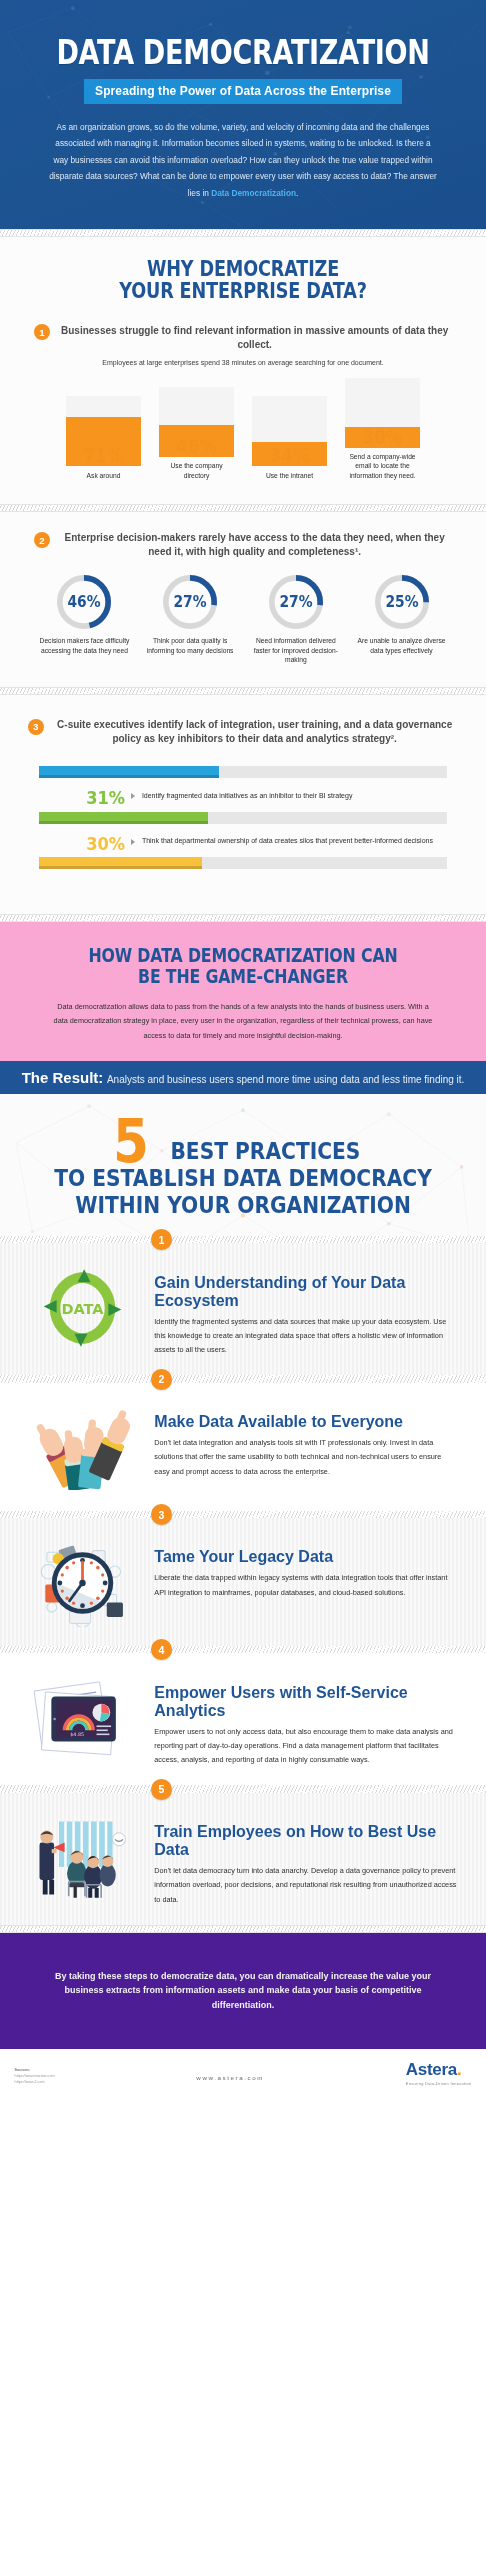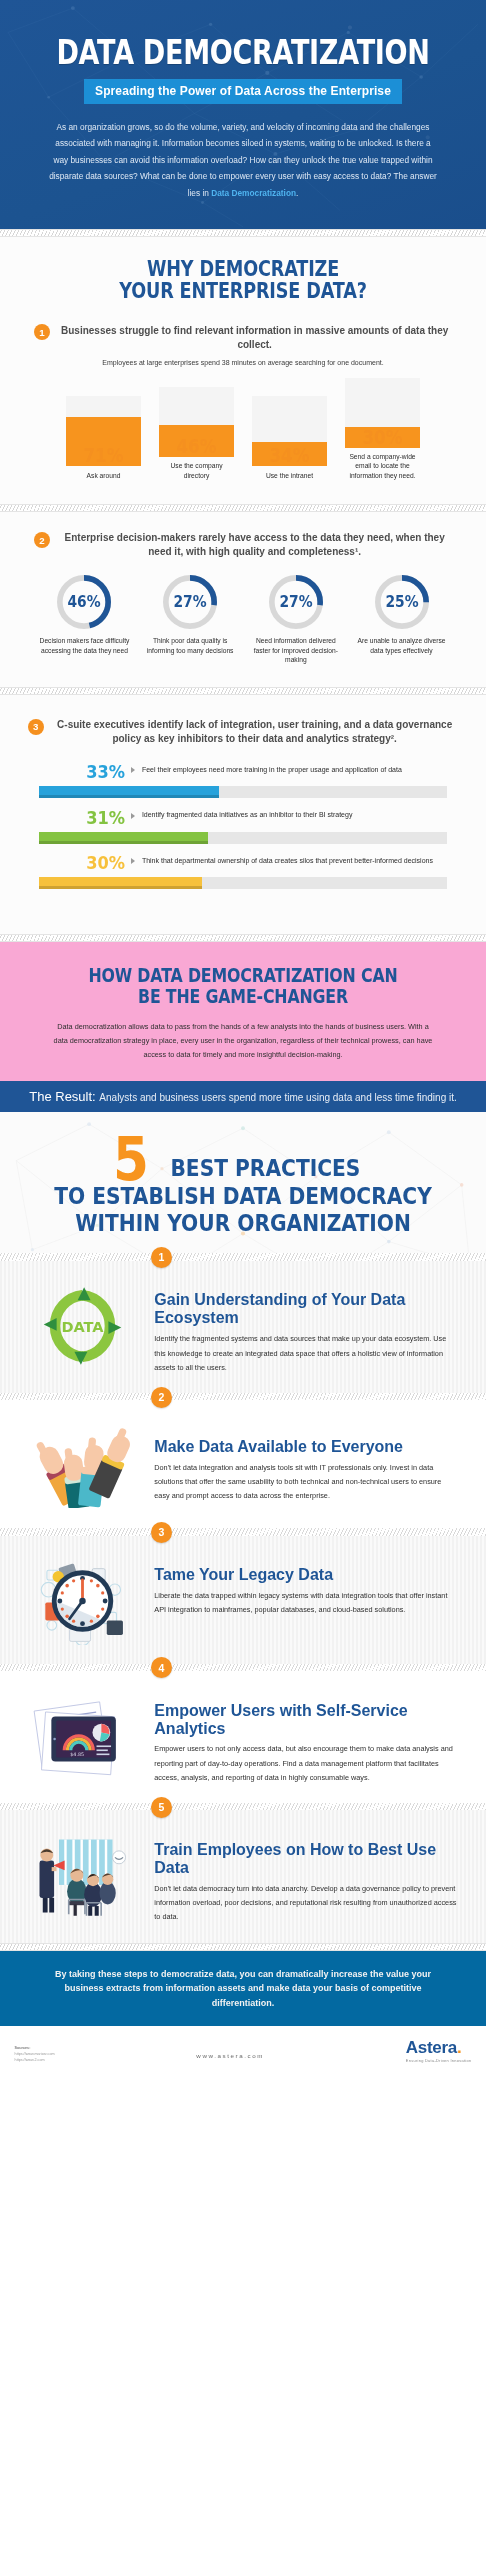--- a/index.html
+++ b/index.html
@@ -135,21 +135,21 @@
 
   
   .gc { background:#f9a8d4; padding:24px 0 0; }
   .gc-title {
     text-align:center; color:#1f5596;
     font-family:"DejaVu Sans", sans-serif; font-weight:700;
     font-size:18.6px; line-height:1.1; transform:scaleX(.85); letter-spacing:-0.2px;
   }
   .gc-para { width:381px; margin:13px auto 0; text-align:center; font-size:7.3px; color:#2f2f2f; line-height:1.95; }
   .result-bar { background:#1f5596; margin-top:18px; padding:8px 0; text-align:center; }
-  .result-bar .rb-lead { color:#fff; font-weight:400; font-size:13px; }
+  .result-bar .rb-lead { color:#fff; font-weight:700; font-size:15px; }
   .result-bar .rb-rest { color:#e8eef6; font-size:10px; }
 
   
   .bp-hero { background:#fbfbfb; padding:24px 0 18px; position:relative; overflow:hidden; }
   .bp-net { position:absolute; inset:0; opacity:.55; }
   .bp-headwrap { position:relative; text-align:center; }
   .bp-line1 { display:flex; align-items:flex-end; justify-content:center; gap:3.2px; }
   .bp-five {
     font-family:"DejaVu Sans", sans-serif; font-weight:700; font-size:60px; color:#f7941e;
     line-height:.78; transform:scaleX(.86);
@@ -159,37 +159,37 @@
     line-height:1; transform:scaleX(.86); padding-bottom:1.6px;
   }
   .bp-line2, .bp-line3 {
     font-family:"DejaVu Sans", sans-serif; font-weight:700; font-size:23.5px; color:#1f5596;
     line-height:1.06; transform:scaleX(.86); margin-top:1.6px;
   }
 
   
   .bp-item { position:relative; padding:21px 29px 18px 21px; display:flex; gap:11.3px; align-items:flex-start; }
   .bp-item.alt { background-image: repeating-linear-gradient(90deg,#f2f2f2 0 1.6px,#fafafa 1.6px 4px); }
-  .bp-item.plain { background:#ffffff;align-items:center; }
+  .bp-item.plain { background:#ffffff; }
   .bp-sep { position:relative; height:7.3px; }
   .bp-sep .line { position:absolute; inset:0;
     background-image: repeating-linear-gradient(115deg,#ffffff 0 0.8px,#d9d9d9 0.8px 1.6px,#ffffff 1.6px 3.2px); }
   .bp-badge {
     position:absolute; left:151px; top:-6.5px; width:21px; height:21px; border-radius:50%;
     background:#f5901f; color:#fff; font-weight:700; font-size:10.5px;
     display:flex; align-items:center; justify-content:center; z-index:3;
     box-shadow:0 0.8px 1.6px rgba(0,0,0,.18);
   }
   .bp-icon { flex:0 0 auto; width:122px; height:89px; display:flex; align-items:center; justify-content:center; }
   .bp-body { padding-top:9.7px; }
   .bp-title { color:#1f5596; font-size:16px; font-weight:700; margin-bottom:4.9px; }
   .bp-text { font-size:7.3px; line-height:1.95; color:#2f2f2f; }
 
   
-  .conclusion { background:#0369a1; padding:16px 44px; }
+  .conclusion { background:#4c1d95; padding:36px 44px; }
   .conclusion p { color:#f2f2f2; font-size:9px; line-height:1.62; text-align:center; font-weight:600; }
 
   
   .footer { background:#ffffff; padding:11.3px 14.6px 13px; display:flex; align-items:flex-end; justify-content:space-between; }
   .sources { font-size:3.7px; color:#9a9a9a; line-height:1.7; }
   .sources .st { font-weight:700; color:#7a7a7a; }
   .footer-url { font-size:6.2px; color:#6b6b6b; letter-spacing:1.6px; padding-bottom:4.9px; }
   .brand { text-align:left; }
   .brand-name { font-size:17px; color:#1f5596; font-weight:700; letter-spacing:-0.3px; }
   .brand-name .dot { color:#f7941e; }
@@ -331,25 +331,20 @@
   <div class="hatch"></div>
 
   <section class="sec-wrap" style="padding-top:18px">
     <div class="numline" style="margin-top:4.9px;padding:0 27.6px">
       <div class="num">3</div>
       <div class="numtext">C-suite executives identify lack of integration, user training, and a data governance policy as key inhibitors to their data and analytics strategy².</div>
     </div>
 
     <div class="hbar-block">
       <div class="hbar-row">
-        <div class="hbar-top">
-          <div class="hbar-pct" style="color:#27a2db">33%</div>
-          <div class="hbar-tri"></div>
-          <div class="hbar-desc">Feel their employees need more training in the proper usage and application of data</div>
-        </div>
         <div class="hbar-track">
           <div class="hbar-fill" style="width:44%;background:#27a2db"></div>
         </div>
       </div>
       <div class="hbar-row">
         <div class="hbar-top">
           <div class="hbar-pct" style="color:#84c341">31%</div>
           <div class="hbar-tri"></div>
           <div class="hbar-desc">Identify fragmented data initiatives as an inhibitor to their BI strategy</div>
         </div>

